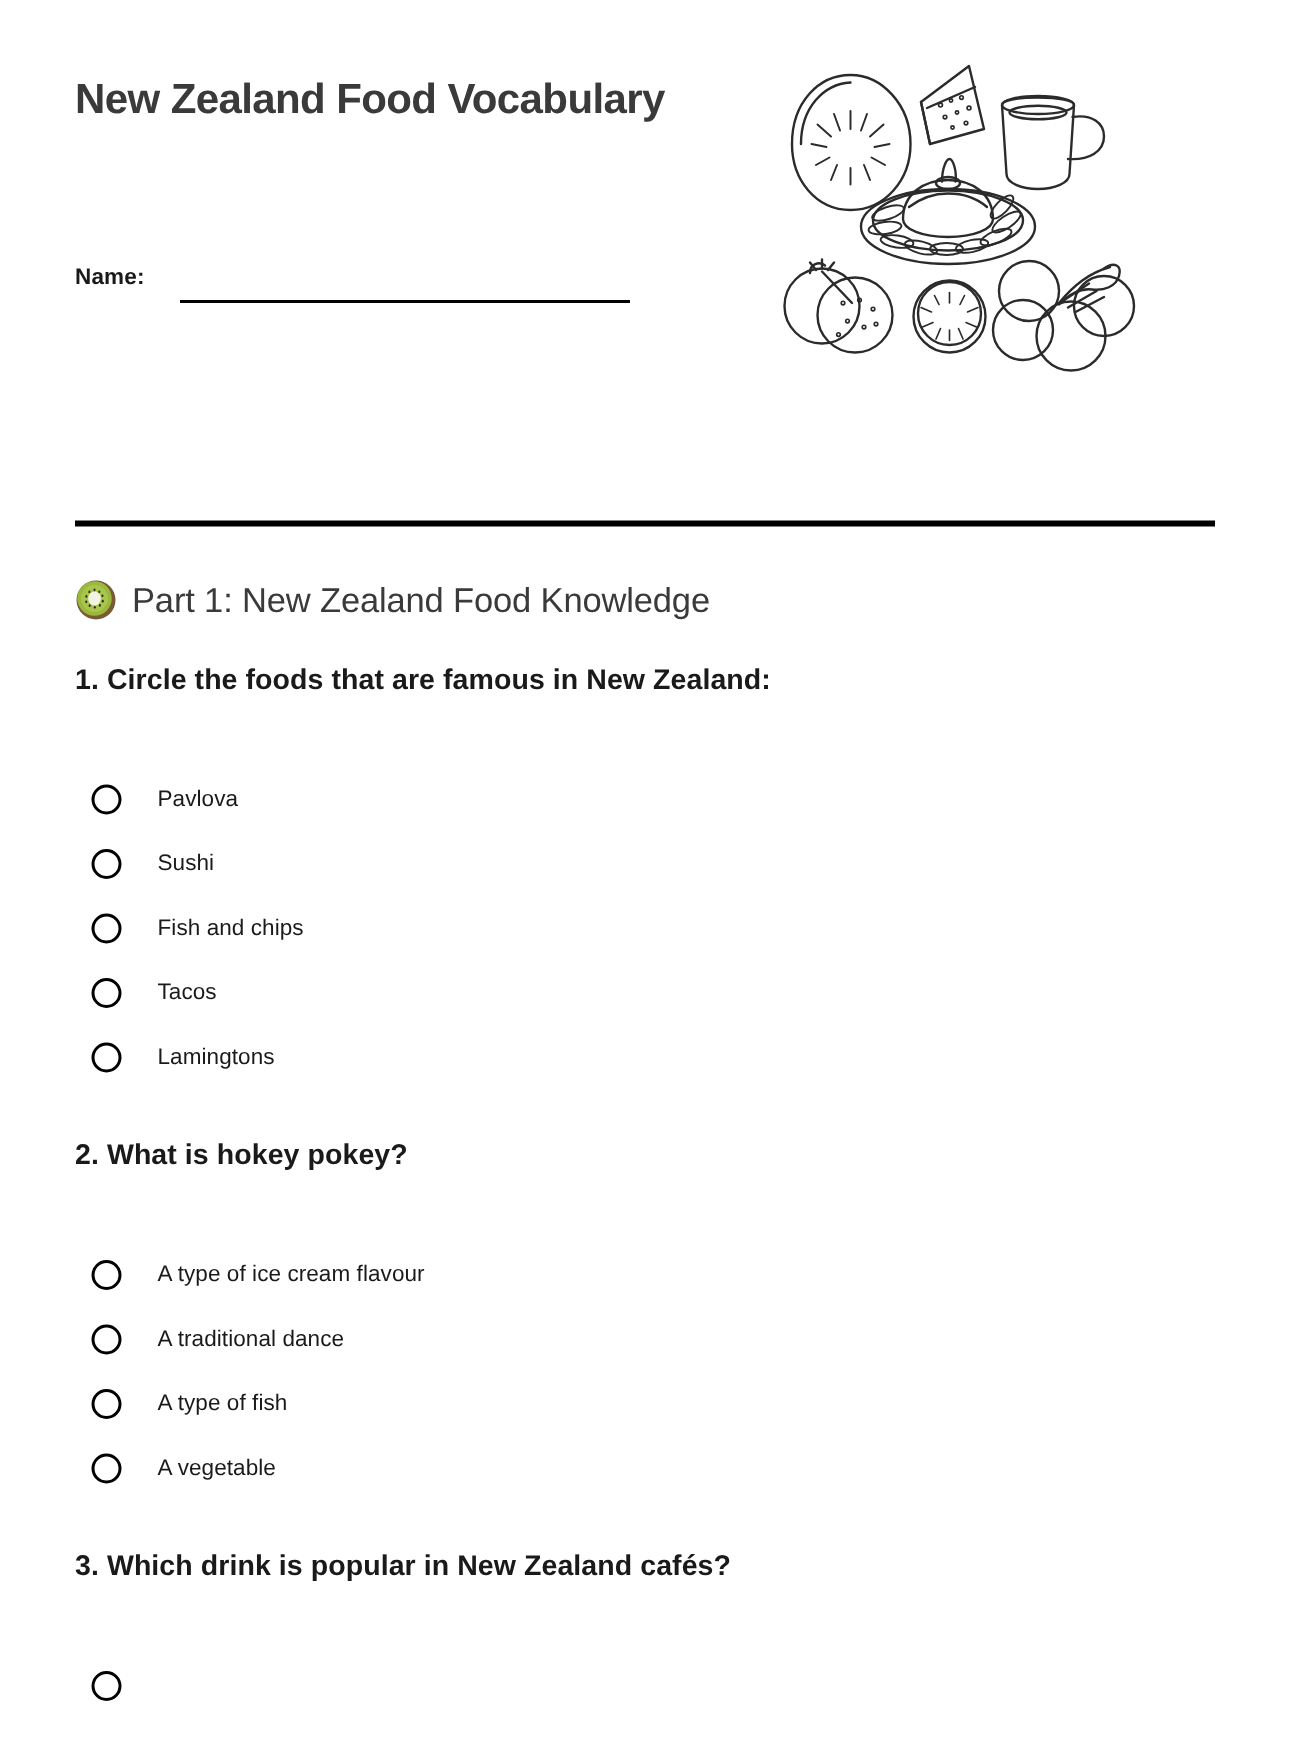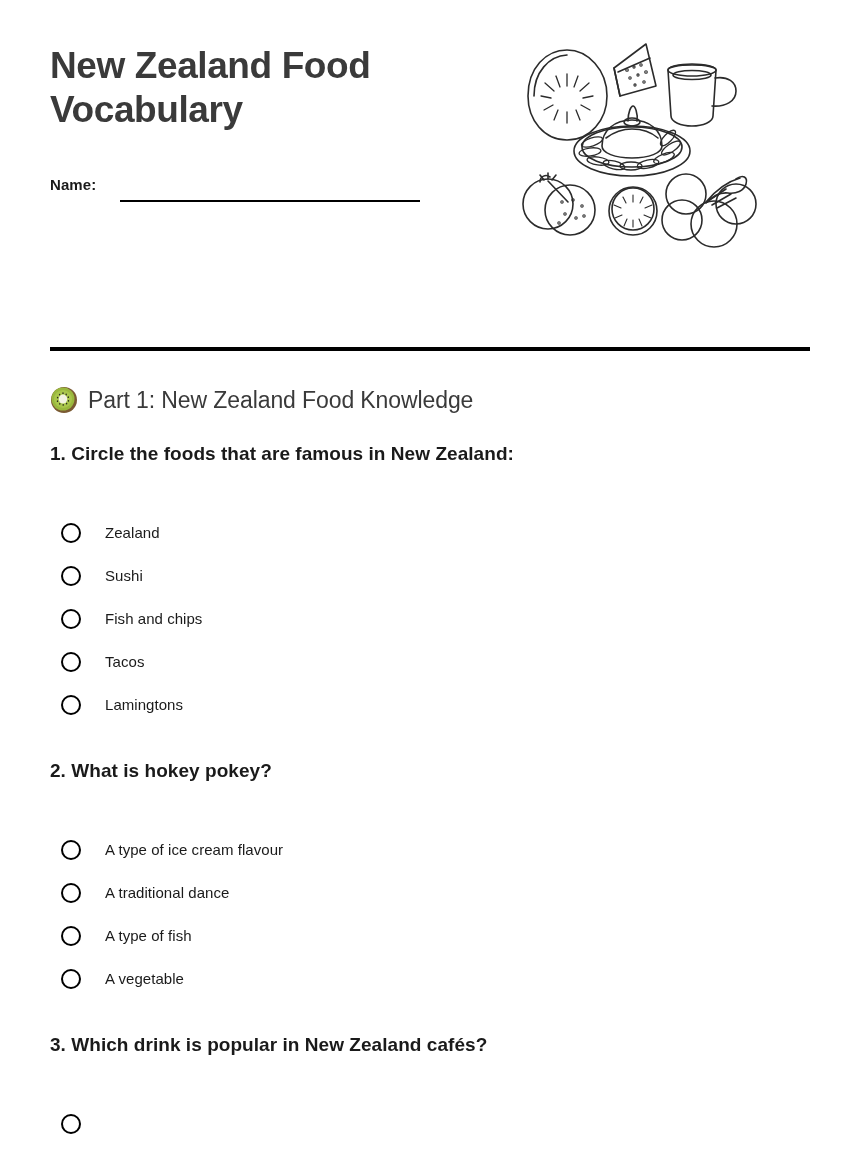--- a/index.html
+++ b/index.html
@@ -32,21 +32,21 @@
     width: 760px;
     height: 250px;
   }
 
   .title {
     position: absolute;
     left: 0;
     top: 0;
     width: 420px;
     margin: 0;
-    font-size: 37px;
+    font-size: 28px;
     line-height: 44px;
     font-weight: bold;
     letter-spacing: -0.4px;
     color: #3a3a3a;
   }
 
   .meta {
     position: absolute;
     left: 0;
     top: 118px;
@@ -330,21 +330,21 @@
     <span class="section-title">Part 1: New Zealand Food Knowledge</span>
   </div>
 
   <div class="questions">
 
     <div class="question">
       <p class="question-text">1. Circle the foods that are famous in New Zealand:</p>
       <ul class="options opts-gap">
         <li class="option">
           <span class="bubble"></span>
-          <span class="option-label">Zealand</span>
+          <span class="option-label">Pavlova</span>
         </li>
         <li class="option">
           <span class="bubble"></span>
           <span class="option-label">Sushi</span>
         </li>
         <li class="option">
           <span class="bubble"></span>
           <span class="option-label">Fish and chips</span>
         </li>
         <li class="option">

